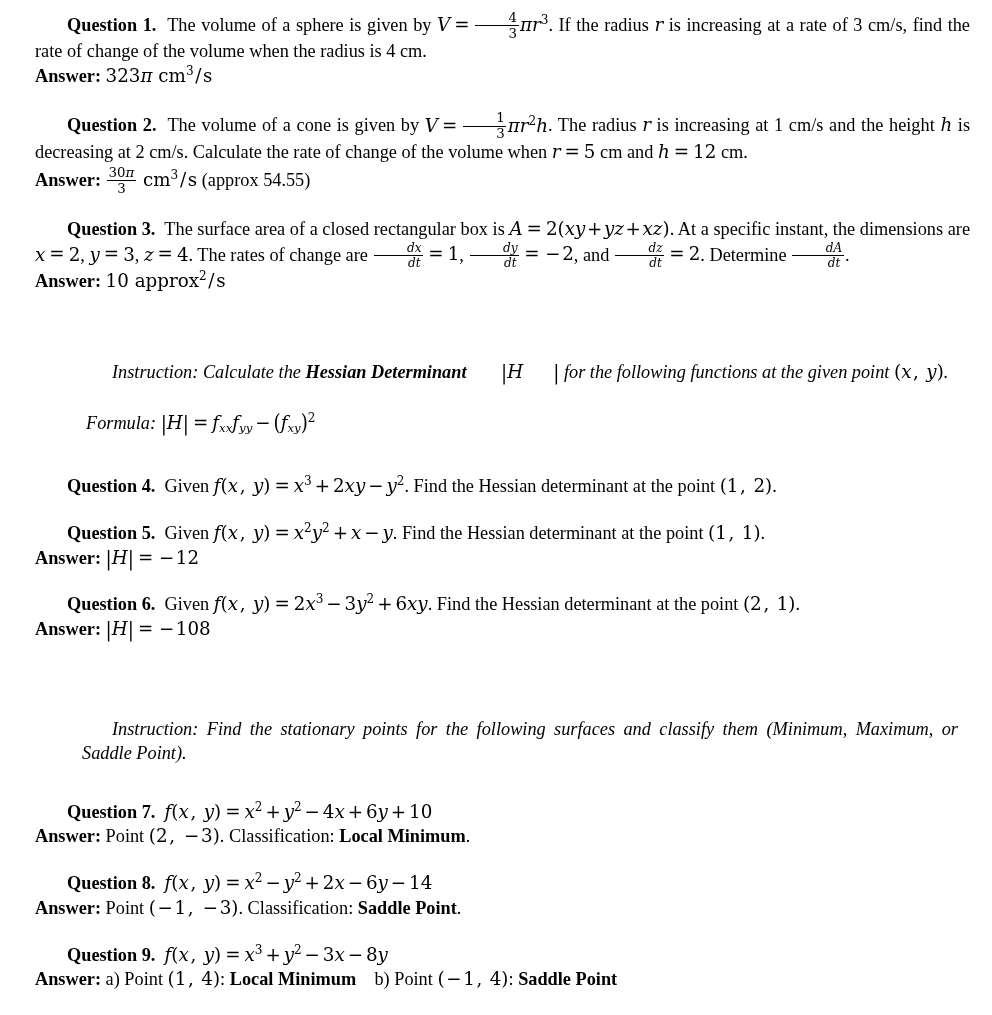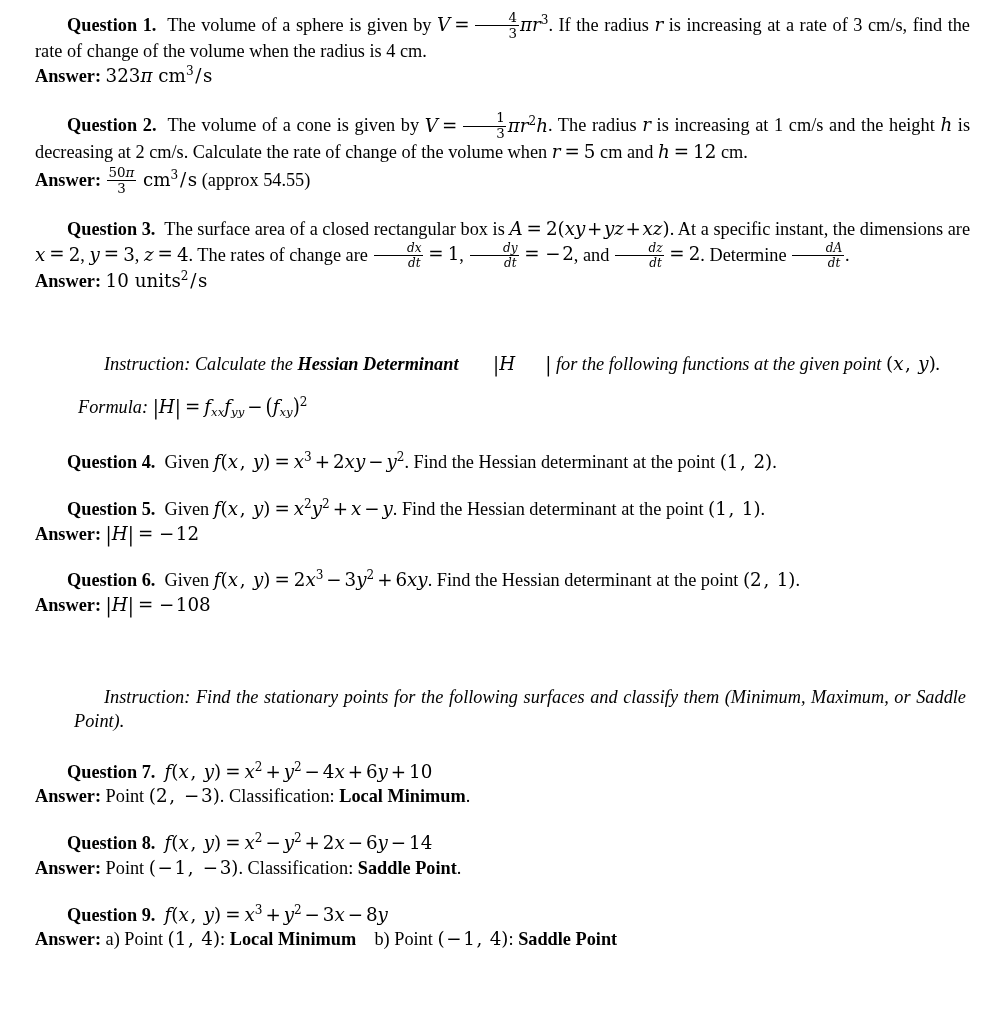--- a/index.html
+++ b/index.html
@@ -51,26 +51,26 @@
   
   .instr-block {
     margin: 0;
     padding: 0 0 0 35px;
     width: 900px;
   }
   .instr-line {
     font-style: italic;
     text-align: justify;
     text-indent: 30px;
-    margin: 4px;
+    margin: 12px;
   }
   .formula-line {
     font-style: italic;
     text-indent: 0;
-    margin: 8px;
+    margin: 16px;
     padding-top: 10px;
   }
   .instr-bold { font-weight: bold; font-style: italic; }
 
   
   .math {
     font-family: "DejaVu Serif", "Liberation Serif", serif;
     font-style: normal;
     white-space: nowrap;
   }
@@ -145,28 +145,28 @@
 
   <div class="qblock">
     <p class="qline"><span class="lbl">Question 1.</span>&nbsp; <span>The volume of a sphere is given by</span> <span class="math"><span class="mi">V</span><span class="mo rel">=</span><span class="frac"><span class="num mn">4</span><span class="den mn">3</span></span><span class="mi">π</span><span class="mi">r</span><sup class="exp">3</sup></span>. If the radius <span class="math mi">r</span> is increasing at a rate of 3 cm/s, find the rate of change of the volume when the radius is 4 cm.</p>
     <p class="ansline"><span class="lbl">Answer:</span> <span class="math"><span class="mn">323</span><span class="mi">π</span>&nbsp;<span class="mn">cm</span><sup class="exp">3</sup><span class="mo tight">/</span><span class="mn">s</span></span></p>
   </div>
 
   <div class="gap-md"></div>
 
   <div class="qblock">
     <p class="qline"><span class="lbl">Question 2.</span>&nbsp; <span>The volume of a cone is given by</span> <span class="math"><span class="mi">V</span><span class="mo rel">=</span><span class="frac"><span class="num mn">1</span><span class="den mn">3</span></span><span class="mi">π</span><span class="mi">r</span><sup class="exp">2</sup><span class="mi">h</span></span>. The radius <span class="math mi">r</span> is increasing at 1 cm/s and the height <span class="math mi">h</span> is decreasing at 2 cm/s. Calculate the rate of change of the volume when <span class="math"><span class="mi">r</span><span class="mo rel">=</span><span class="mn">5</span></span> cm and <span class="math"><span class="mi">h</span><span class="mo rel">=</span><span class="mn">12</span></span> cm.</p>
-    <p class="ansline"><span class="lbl">Answer:</span> <span class="math"><span class="frac"><span class="num"><span class="mn">50</span><span class="mi">π</span></span><span class="den mn">3</span></span>&nbsp;<span class="mn">cm</span><sup class="exp">3</sup><span class="mo tight">/</span><span class="mn">s</span></span> <span>(approx 54.55)</span></p>
+    <p class="ansline"><span class="lbl">Answer:</span> <span class="math"><span class="frac"><span class="num"><span class="mn">30</span><span class="mi">π</span></span><span class="den mn">3</span></span>&nbsp;<span class="mn">cm</span><sup class="exp">3</sup><span class="mo tight">/</span><span class="mn">s</span></span> <span>(approx 54.55)</span></p>
   </div>
 
   <div class="gap-md"></div>
 
   <div class="qblock">
     <p class="qline"><span class="lbl">Question 3.</span>&nbsp; <span>The surface area of a closed rectangular box is</span> <span class="math"><span class="mi">A</span><span class="mo rel">=</span><span class="mn">2</span><span class="paren">(</span><span class="mi">x</span><span class="mi">y</span><span class="mo tight">+</span><span class="mi">y</span><span class="mi">z</span><span class="mo tight">+</span><span class="mi">x</span><span class="mi">z</span><span class="paren">)</span></span>. At a specific instant, the dimensions are <span class="math"><span class="mi">x</span><span class="mo rel">=</span><span class="mn">2</span></span>, <span class="math"><span class="mi">y</span><span class="mo rel">=</span><span class="mn">3</span></span>, <span class="math"><span class="mi">z</span><span class="mo rel">=</span><span class="mn">4</span></span>. The rates of change are <span class="math"><span class="frac frac-sm"><span class="num"><span class="mi">dx</span></span><span class="den"><span class="mi">dt</span></span></span><span class="mo rel">=</span><span class="mn">1</span></span>, <span class="math"><span class="frac frac-sm"><span class="num"><span class="mi">dy</span></span><span class="den"><span class="mi">dt</span></span></span><span class="mo rel">=</span><span class="mo tight">−</span><span class="mn">2</span></span>, and <span class="math"><span class="frac frac-sm"><span class="num"><span class="mi">dz</span></span><span class="den"><span class="mi">dt</span></span></span><span class="mo rel">=</span><span class="mn">2</span></span>. Determine <span class="math"><span class="frac frac-sm"><span class="num"><span class="mi">dA</span></span><span class="den"><span class="mi">dt</span></span></span></span>.</p>
-    <p class="ansline"><span class="lbl">Answer:</span> <span class="math"><span class="mn">10</span>&nbsp;<span class="mn">units</span><sup class="exp">2</sup><span class="mo tight">/</span><span class="mn">s</span></span></p>
+    <p class="ansline"><span class="lbl">Answer:</span> <span class="math"><span class="mn">10</span>&nbsp;<span class="mn">approx</span><sup class="exp">2</sup><span class="mo tight">/</span><span class="mn">s</span></span></p>
   </div>
 
   <div class="gap-xl"></div>
 
   <div class="instr-block">
     <p class="instr-line"><span>Instruction:</span> <span>Calculate the</span> <span class="instr-bold">Hessian Determinant</span> <span class="math"><span class="vbar">|</span><span class="mi">H</span><span class="vbar">|</span></span> <span>for the following functions at the given point</span> <span class="math"><span class="paren">(</span><span class="mi">x</span><span class="mo tight">,</span>&nbsp;<span class="mi">y</span><span class="paren">)</span></span>.</p>
     <p class="formula-line"><span>Formula:</span> <span class="math"><span class="vbar">|</span><span class="mi">H</span><span class="vbar">|</span><span class="mo rel">=</span><span class="mi">f</span><sub class="sbi">xx</sub><span class="mi">f</span><sub class="sbi">yy</sub><span class="mo">−</span><span class="bigparen">(</span><span class="mi">f</span><sub class="sbi">xy</sub><span class="bigparen">)</span><sup class="exp">2</sup></span></p>
   </div>
 
   <div class="gap-md"></div>

